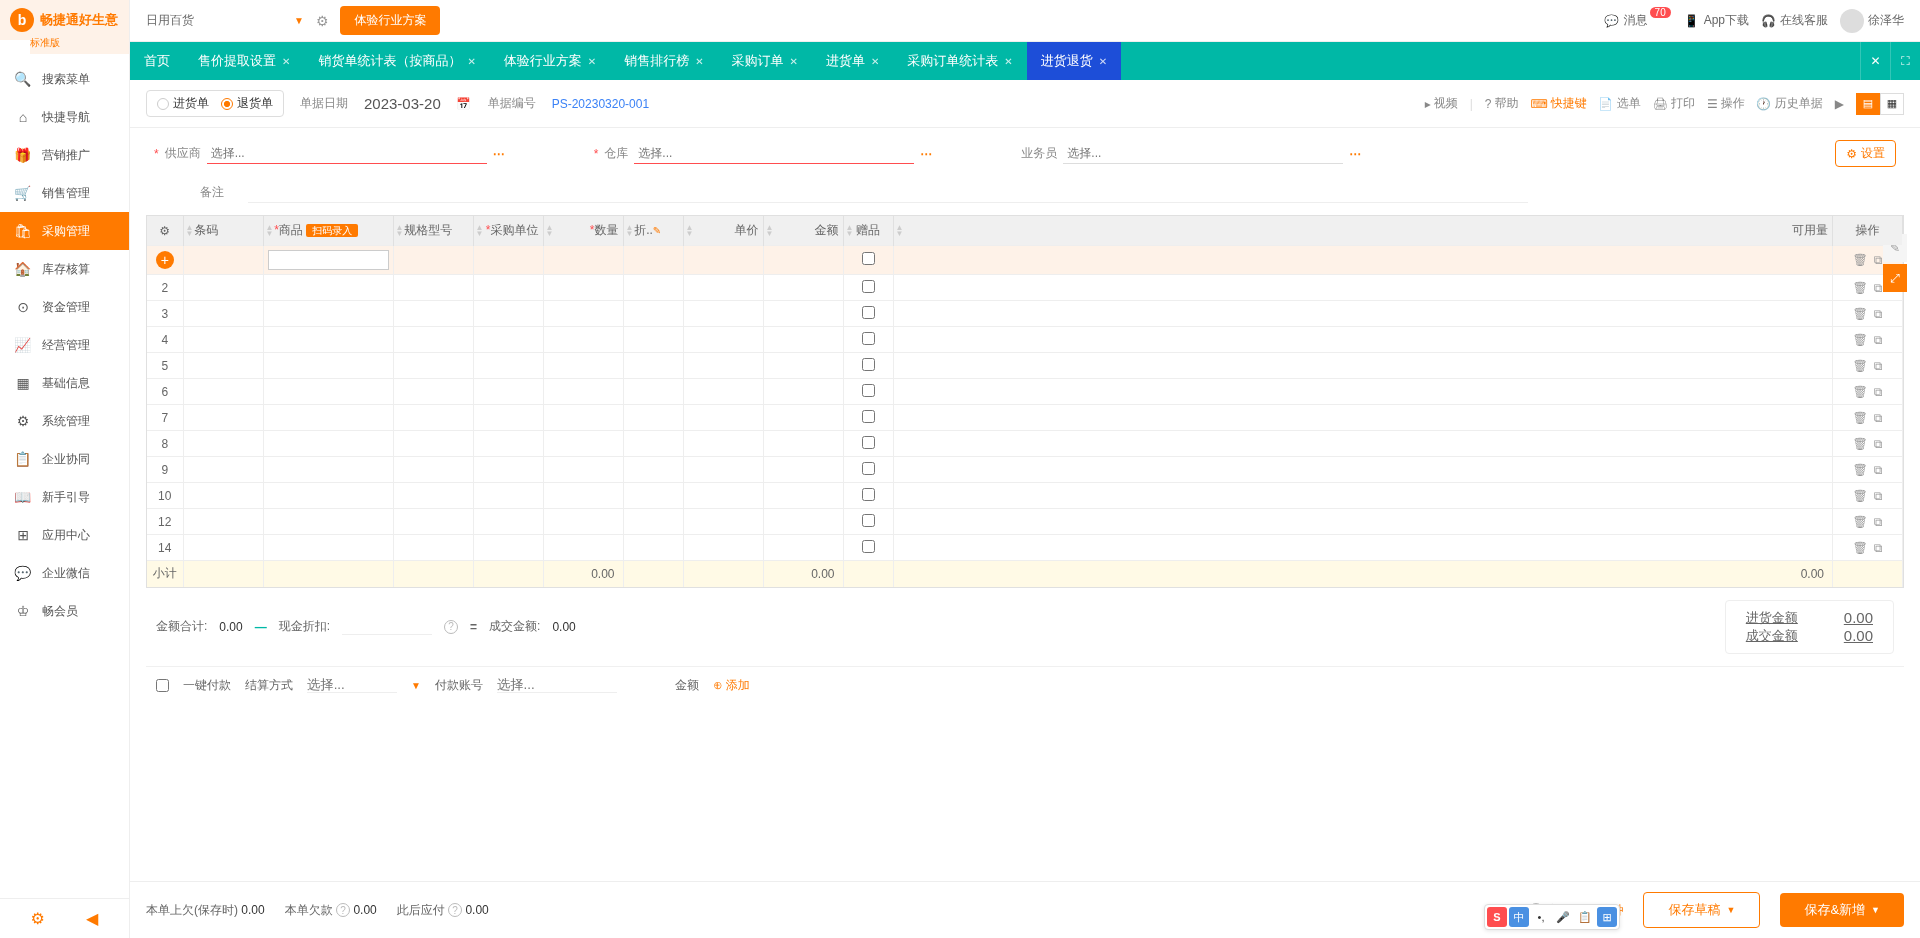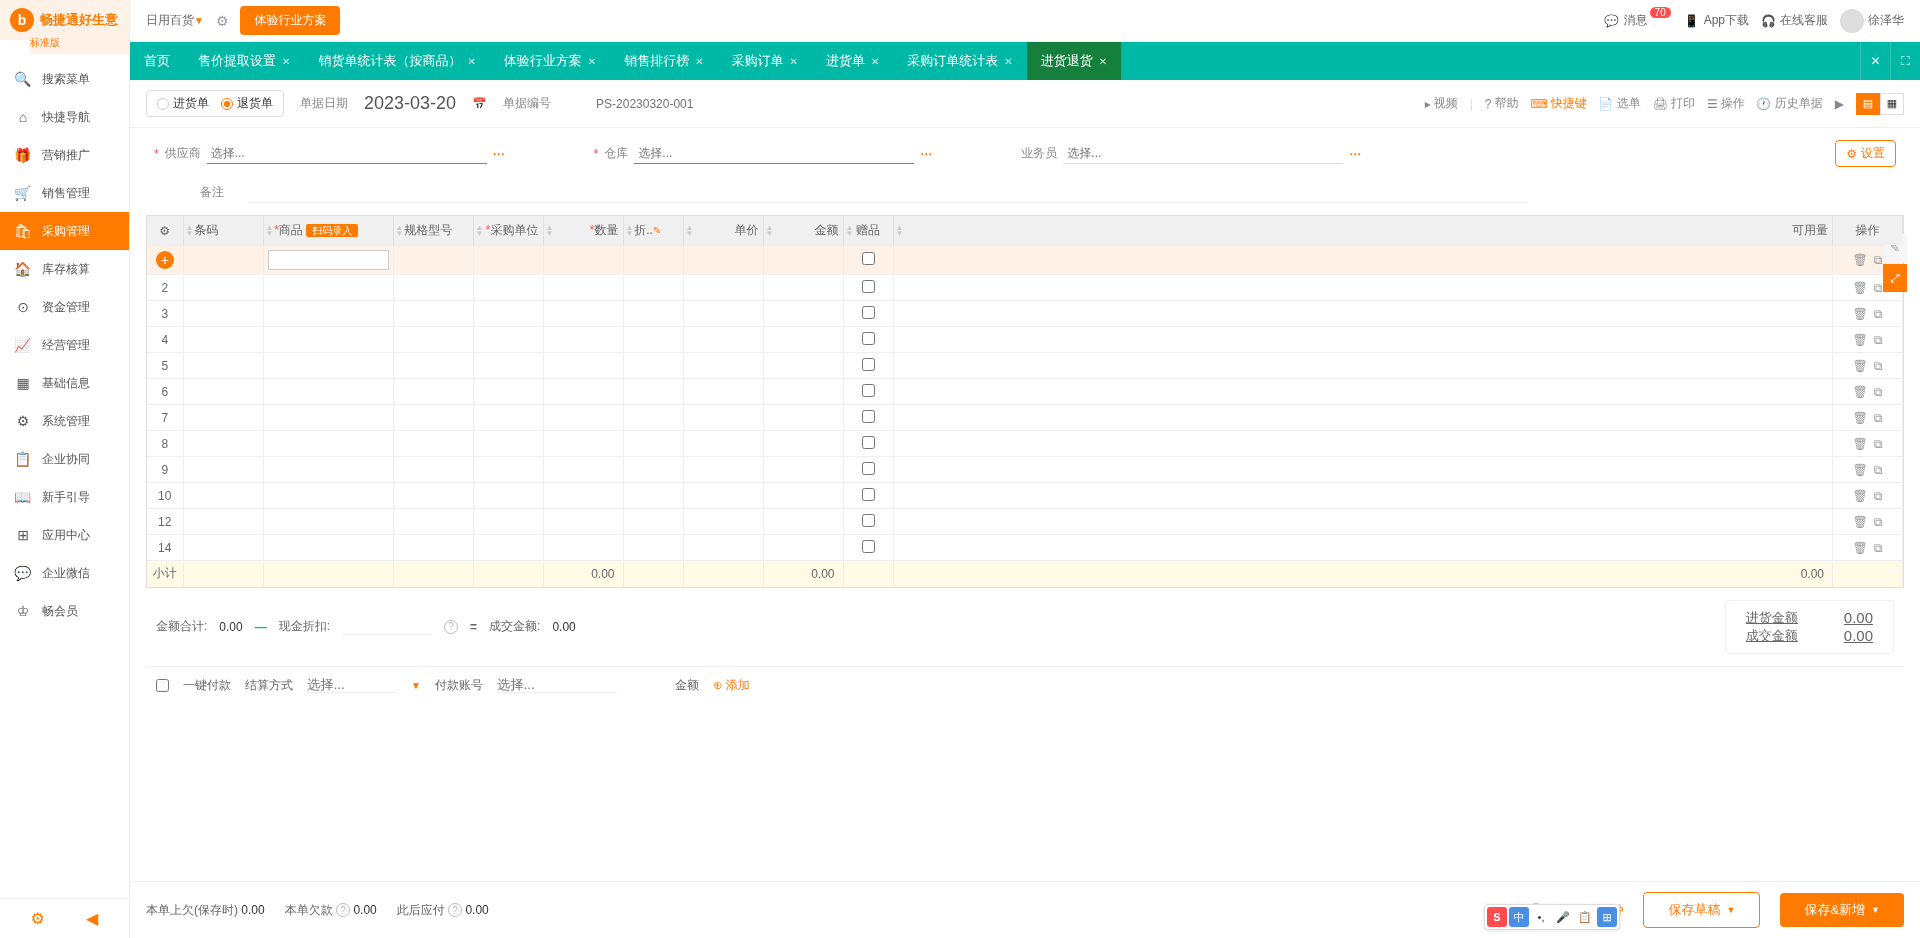--- a/index.html
+++ b/index.html
@@ -19,47 +19,47 @@
     
     .side-menu { flex: 1; padding-top: 6px; }
     .side-item { display: flex; align-items: center; gap: 10px; padding: 10px 14px; color: #555; cursor: pointer; }
     .side-item.active { background: #ff7a00; color: #fff; }
     .side-icon { width: 18px; height: 18px; display: inline-flex; align-items: center; justify-content: center; font-size: 14px; }
     .side-bottom { border-top: 1px solid #eee; display: flex; justify-content: space-around; padding: 10px; }
     .side-bottom-icon { color: #ff7a00; font-size: 16px; cursor: pointer; }
     
     
     .top-header { height: 42px; background: #fff; border-bottom: 1px solid #eee; display: flex; align-items: center; padding: 0 16px; gap: 12px; }
-    .category-select { display: flex; align-items: center; color: #666; cursor: pointer; }
+    .category-select { display: flex; align-items: center; gap: 100px; color: #666; cursor: pointer; }
     .chevron-down { color: #ff7a00; font-size: 10px; }
     .gear-icon { color: #999; cursor: pointer; font-size: 14px; }
     .try-btn { background: #ff7a00; color: #fff; padding: 6px 14px; border-radius: 4px; border: none; cursor: pointer; font-size: 12px; }
     .header-spacer { flex: 1; }
     .header-action { display: flex; align-items: center; gap: 4px; color: #666; cursor: pointer; font-size: 12px; }
     .badge { background: #ff4d4f; color: #fff; border-radius: 8px; padding: 0 5px; font-size: 10px; position: relative; top: -8px; left: -2px; }
     .avatar { width: 24px; height: 24px; border-radius: 50%; background: #ddd; display: inline-block; }
     
     
     .tabs-bar { background: #00b8a6; height: 38px; display: flex; align-items: stretch; color: #fff; position: relative; }
     .tab { display: flex; align-items: center; padding: 0 14px; cursor: pointer; gap: 6px; font-size: 13px; }
-    .tab.active { background: #15803d; }
+    .tab.active { background: #1d4ed8; }
     .tab-close { font-size: 10px; opacity: 0.8; cursor: pointer; }
     .tabs-right { margin-left: auto; display: flex; align-items: center; }
     .tabs-right-btn { width: 30px; display: flex; align-items: center; justify-content: center; cursor: pointer; border-left: 1px solid rgba(255,255,255,0.2); height: 100%; }
     
     
     .form-header { background: #fff; padding: 10px 16px; display: flex; align-items: center; gap: 16px; border-bottom: 1px solid #eee; }
     .radio-group { display: flex; gap: 12px; border: 1px solid #ddd; border-radius: 4px; padding: 4px 10px; }
     .radio-item { display: flex; align-items: center; gap: 4px; cursor: pointer; }
     .radio-circle { width: 12px; height: 12px; border-radius: 50%; border: 1px solid #ccc; display: inline-block; }
     .radio-circle.checked { border-color: #ff7a00; background: radial-gradient(circle, #ff7a00 40%, #fff 45%); }
     .form-label { color: #888; font-size: 12px; }
-    .date-text { color: #555; font-size: 18px; }
+    .date-text { color: #555; font-size: 15px; }
     .date-icon { color: #ff7a00; font-size: 12px; }
-    .doc-no { color: #737373; margin-left: 29px; }
+    .doc-no { color: #3b82f6; }
     .header-tools { margin-left: auto; display: flex; align-items: center; gap: 12px; }
     .tool-link { color: #888; font-size: 12px; cursor: pointer; display: flex; align-items: center; gap: 3px; }
     .tool-link.orange { color: #ff7a00; }
     .view-toggle { display: flex; gap: 0; }
     .view-btn { width: 24px; height: 22px; border: 1px solid #ddd; display: flex; align-items: center; justify-content: center; cursor: pointer; font-size: 11px; }
     .view-btn.active { background: #ff7a00; color: #fff; border-color: #ff7a00; }
     
     
     .fields-row { background: #fff; padding: 12px 24px 8px; display: flex; align-items: center; gap: 24px; }
     .field-group { display: flex; align-items: center; gap: 6px; }

